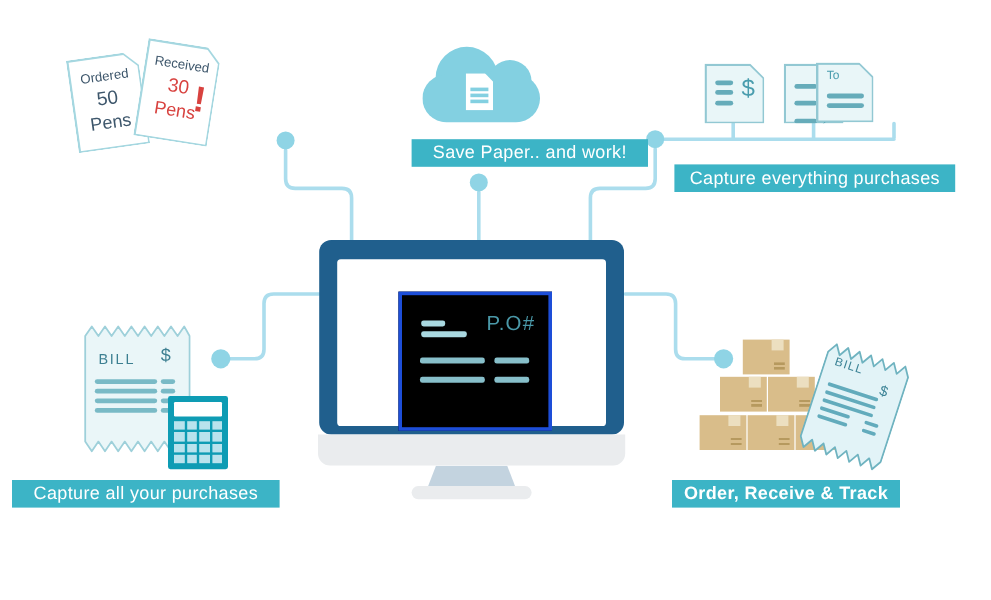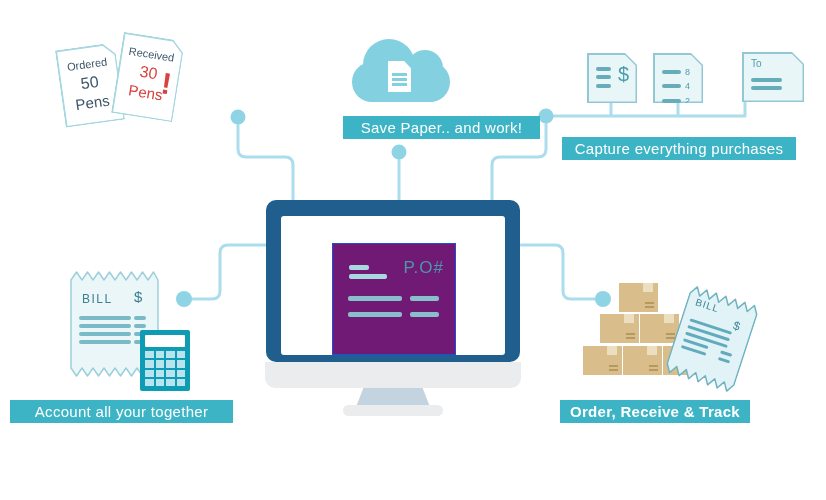--- a/index.html
+++ b/index.html
@@ -16,21 +16,21 @@
 
   
   .bezel{left:266px;top:200px;width:254px;height:162px;background:#205f8d;border-radius:10px;z-index:3;}
   .screen{left:281px;top:216px;width:224px;height:139px;background:#fff;border-radius:3px;z-index:3;}
   .chin{left:265px;top:362px;width:256px;height:26px;background:#eaecee;border-radius:0 0 10px 10px;z-index:3;}
   .stand{left:356px;top:388px;width:74px;height:19px;background:#c3d3df;
          clip-path:polygon(10% 0,90% 0,100% 100%,0 100%);z-index:2;}
   .base{left:343px;top:405px;width:100px;height:11px;background:#eaecee;border-radius:6px;z-index:2;}
 
   
-  .po-doc{left:332px;top:243px;width:122px;height:110px;background:#701a75;border:1px solid #1d4ed8;z-index:4;}
+  .po-doc{left:332px;top:243px;width:122px;height:110px;background:#000000;border:3px solid #1d4ed8;z-index:4;}
   .po-doc .h1{position:absolute;left:16px;top:21px;width:20px;height:5px;background:#a9d8e0;border-radius:2px;}
   .po-doc .h2{position:absolute;left:16px;top:30px;width:38px;height:5px;background:#a9d8e0;border-radius:2px;}
   .po-doc .po-text{position:absolute;right:11px;top:14px;font-size:17px;color:#4a98a8;letter-spacing:1px;}
   .po-doc .bl{position:absolute;height:5px;background:#87bfca;border-radius:2px;}
 
   
   .cloud{left:352px;top:37px;width:98px;height:65px;z-index:2;}
   .cloud-doc{position:absolute;left:36px;top:24px;width:23px;height:31px;background:#fff;
              clip-path:polygon(0 0,70% 0,100% 23%,100% 100%,0 100%);}
   .cloud-doc i{position:absolute;left:4px;width:15px;height:3px;background:#83d0e1;display:block;}
@@ -132,21 +132,21 @@
     </svg>
     <div class="cloud-doc">
       <i style="top:12px;"></i>
         <i style="top:17px;"></i>
         <i style="top:22px;"></i>
     </div>
   </div>
 
   <div class="badge" style="left:295px;top:116px;width:197px;margin-left:48px;">Save Paper.. and work!</div>
   <div class="badge" style="left:562px;top:137px;width:234px;">Capture everything purchases</div>
-  <div class="badge" style="left:10px;top:400px;width:223px;">Account all your together</div>
+  <div class="badge" style="left:10px;top:400px;width:223px;">Capture all your purchases</div>
   <div class="badge" style="left:560px;top:400px;width:190px;font-weight:bold;">Order, Receive &amp; Track</div>
 
   <div class="cut note" style="left:60px;top:46px;width:60px;height:78px;transform:rotate(-8deg);">
     <div class="inner">
       <span class="t">Ordered</span>
       <span class="q">50</span>
       <span class="u">Pens</span>
     </div>
   </div>
   <div class="cut note" style="left:117px;top:36px;width:62px;height:82px;transform:rotate(9deg);">
@@ -181,21 +181,21 @@
       <div class="row">
           <span class="dash" style="width:19px;"></span>
         <span class="num">4</span>
         </div>
       <div class="row">
           <span class="dash" style="width:19px;"></span>
         <span class="num">2</span>
         </div>
     </div>
   </div>
-  <div class="cut tdoc" style="left:742px;top:52px;width:62px;">
+  <div class="cut tdoc" style="left:680px;top:52px;width:48px;">
     <span class="to">To</span>
     <div class="inner" style="padding-top:21px;">
       <div class="row">
           <span class="dash" style="width:31px;"></span>
         </div>
       <div class="row">
           <span class="dash" style="width:31px;"></span>
         </div>
     </div>
   </div>

